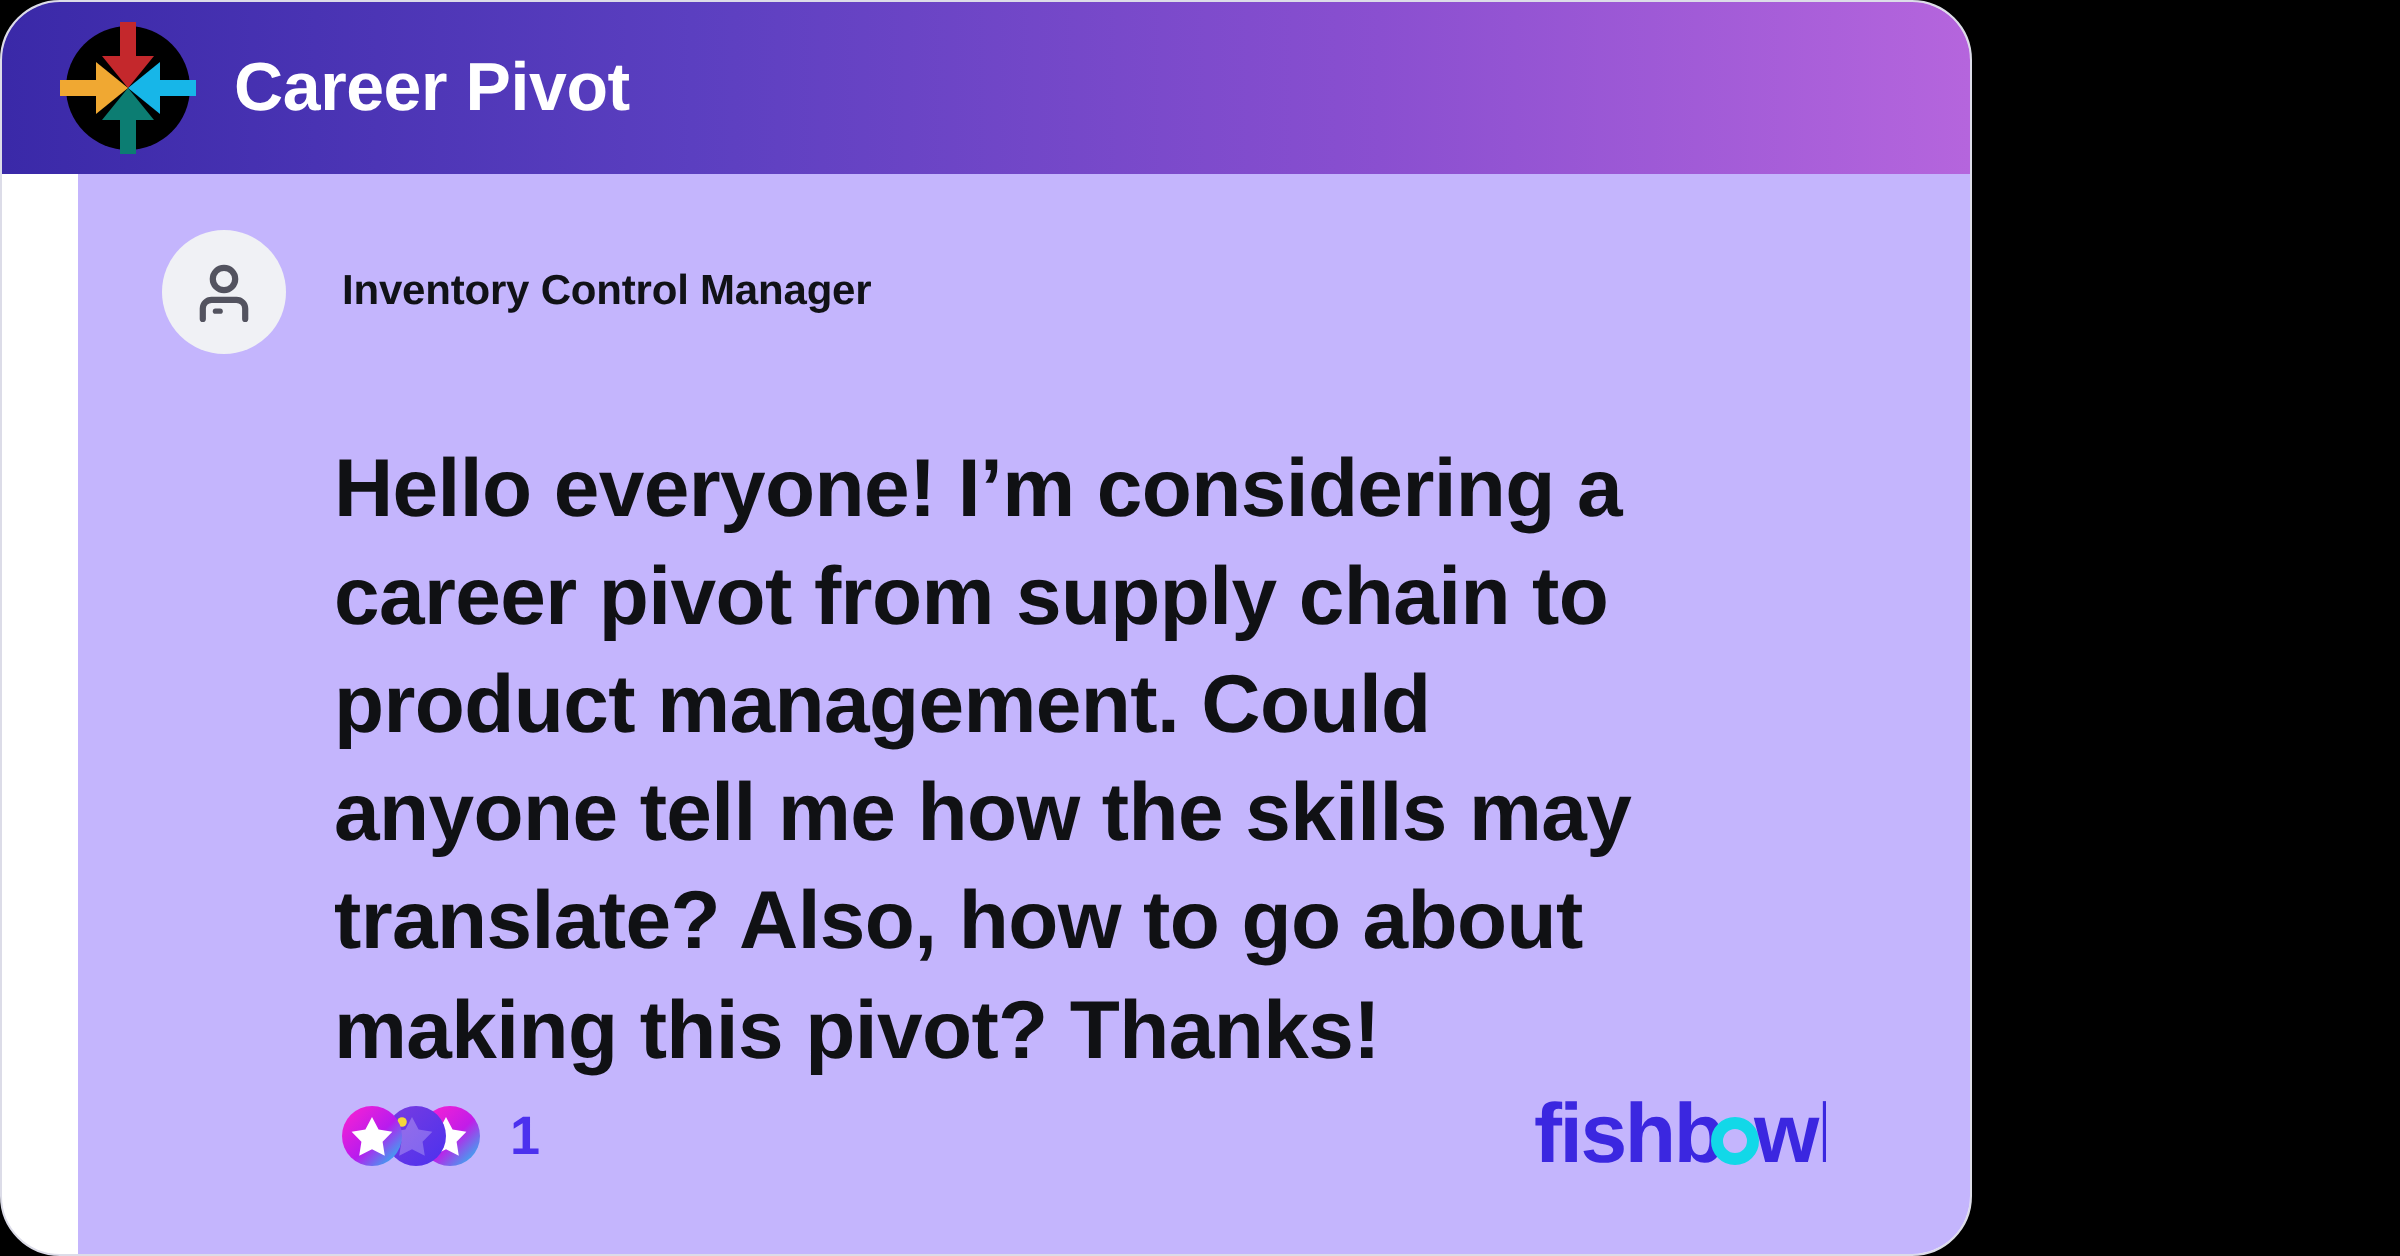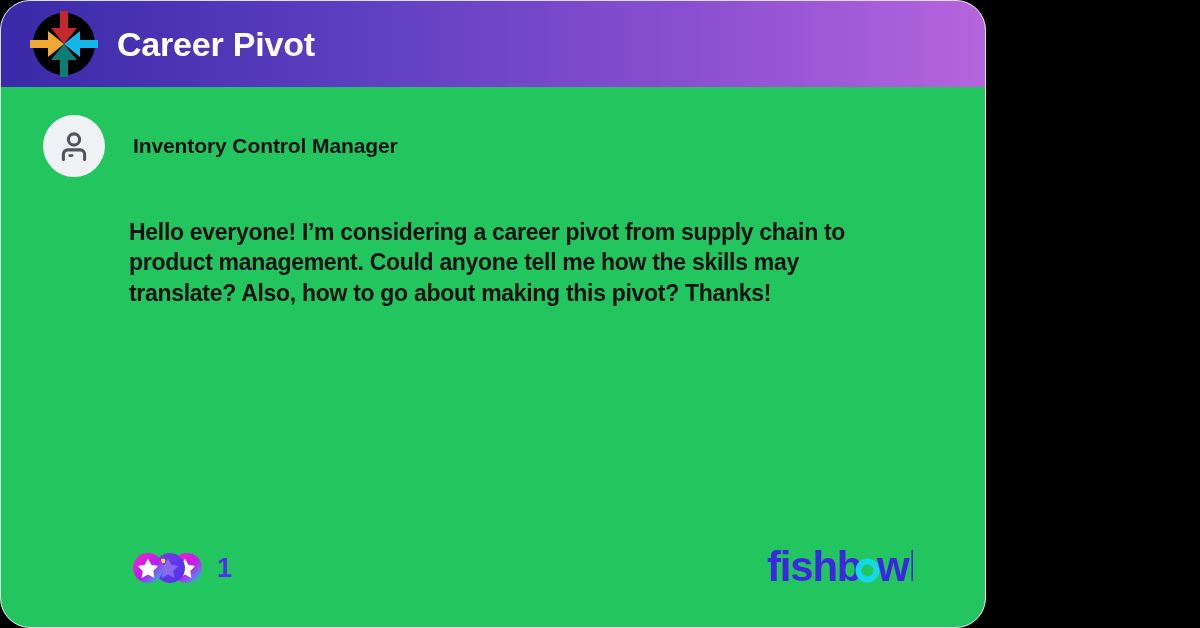--- a/index.html
+++ b/index.html
@@ -48,22 +48,23 @@
     letter-spacing: -0.2px;
     margin-left: 18px;
     line-height: 1;
     white-space: nowrap;
   }
 
   
   .body {
     position: relative;
     height: 541px;
-    background: #22c55e;
+    background: #c4b5fd;
     padding: 0;
+    margin-left: 38px;
   }
 
   .author-row {
     display: flex;
     align-items: center;
     padding: 28px 0 0 42px;
   }
   .avatar {
     width: 62px;
     height: 62px;
@@ -77,21 +78,21 @@
   .author-name {
     margin-left: 28px;
     font-size: 21px;
     font-weight: bold;
     color: #111217;
     letter-spacing: -0.1px;
   }
 
   .post-body {
     margin: 40px 128px 0 128px;
-    font-size: 23px;
+    font-size: 41px;
     font-weight: bold;
     line-height: 1.32;
     color: #101114;
     letter-spacing: -0.3px;
   }
 
   
   .footer {
     position: absolute;
     left: 0;

